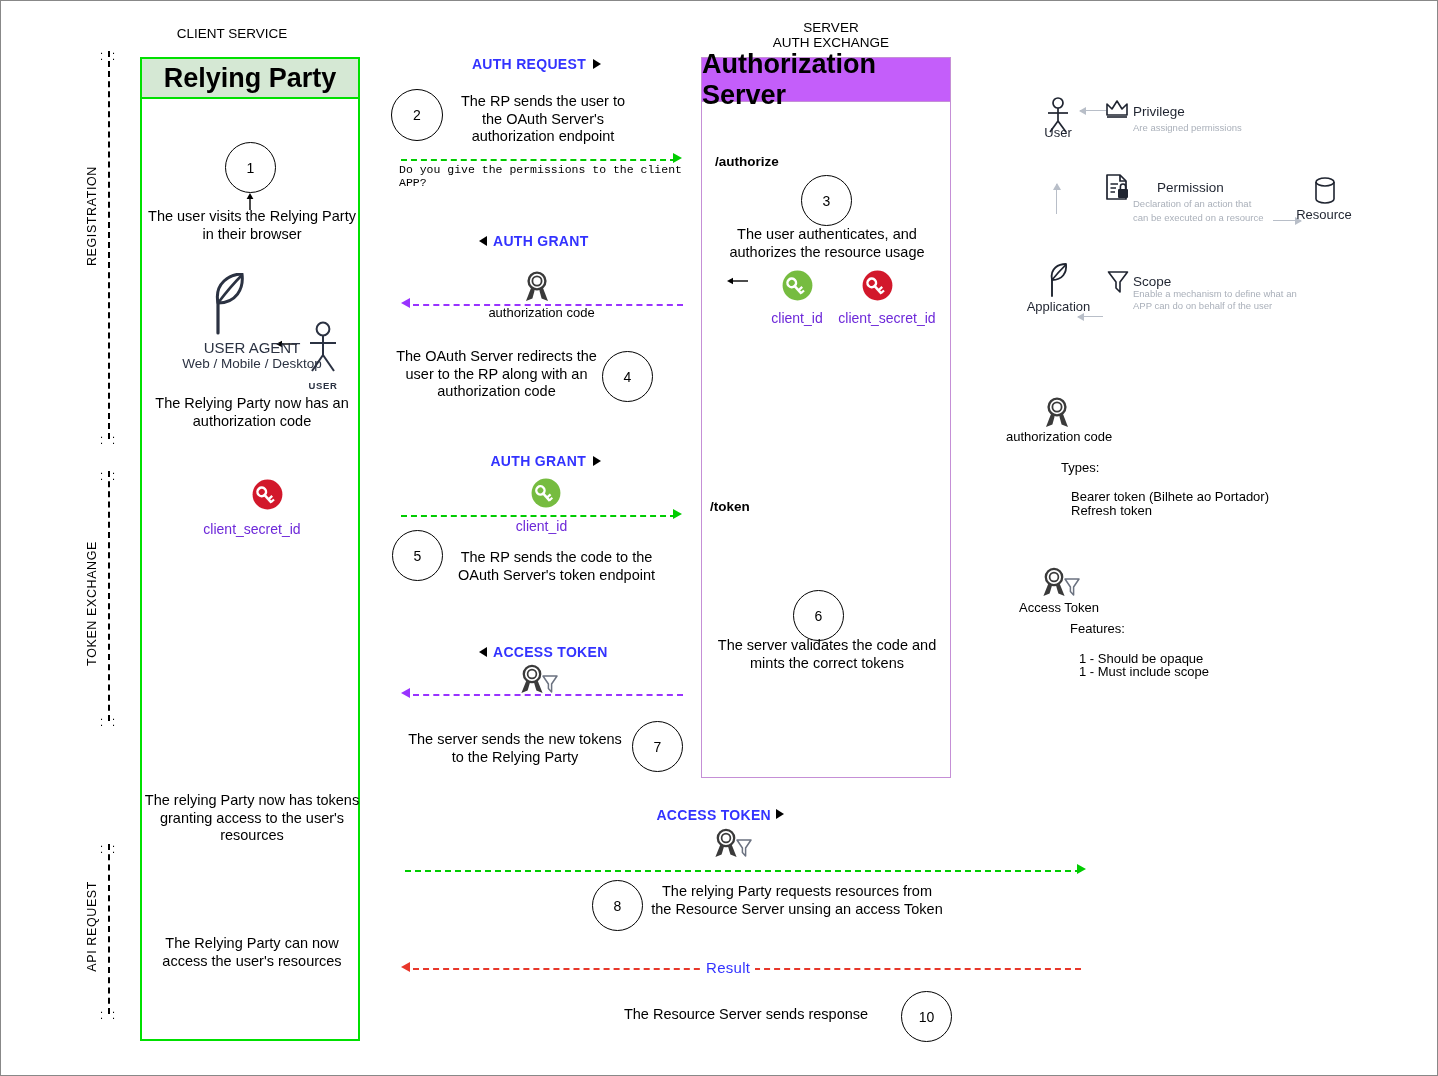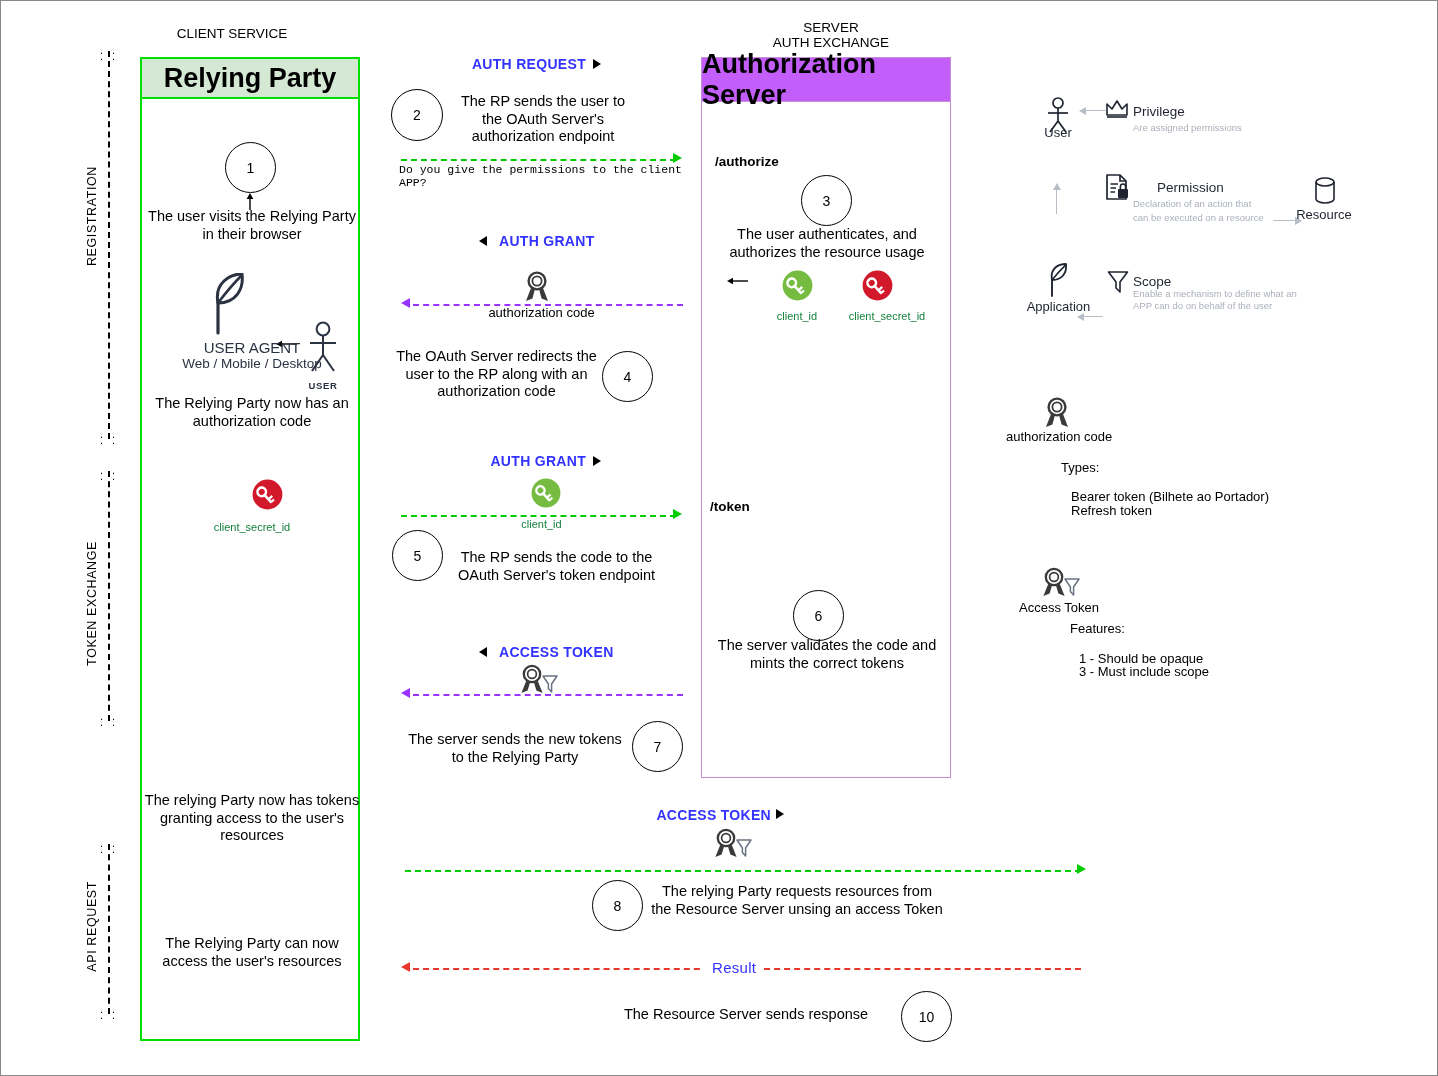--- a/index.html
+++ b/index.html
@@ -23,22 +23,22 @@
   .rs-box{border:1.5px solid #b85450;}
   .rs-hdr{background:#f8cecc;border-bottom:1.5px solid #b85450;font-size:25px;color:#000;}
 
   
   .circ{border:1.3px solid #000;border-radius:50%;display:flex;align-items:center;
         justify-content:center;font-size:14px;background:#fff;color:#000;}
 
   
   .btxt{font-size:14.5px;line-height:17.5px;text-align:center;color:#000;}
   .btxt-sm{font-size:13px;line-height:15.5px;text-align:center;color:#000;}
-  .lbl-blue{color:#3333ff;font-size:14px;font-weight:bold;letter-spacing:.3px;margin-left:6px;}
-  .lbl-link{color:#15803d;font-size:11px;}
+  .lbl-blue{color:#3333ff;font-size:14px;font-weight:bold;letter-spacing:.3px;}
+  .lbl-link{color:#6d28d9;font-size:14px;}
   .endpoint{font-size:13.5px;font-weight:bold;color:#000;}
 
   
   .dline{height:0;border-top-width:2px;border-top-style:dashed;}
   .g{border-top-color:#00cc00;}
   .p{border-top-color:#9933ff;}
   .r{border-top-color:#e8372b;}
   .tri{width:0;height:0;}
   .tri-r-g{border-left:9px solid #00cc00;border-top:5.5px solid transparent;border-bottom:5.5px solid transparent;}
   .tri-l-p{border-right:9px solid #9933ff;border-top:5.5px solid transparent;border-bottom:5.5px solid transparent;}
@@ -353,15 +353,15 @@
     <circle cx="13" cy="10" r="8.2" fill="none" stroke="#3a3a3a" stroke-width="2.3"></circle>
     <circle cx="13" cy="10" r="4.4" fill="none" stroke="#3a3a3a" stroke-width="1.7"></circle>
     <path d="M7.6 16 L2.4 29 L8.6 26.6 L10.8 19.2 Z" fill="#3a3a3a"></path>
     <path d="M18.4 16 L23.6 29 L17.4 26.6 L15.2 19.2 Z" fill="#3a3a3a"></path>
     <path d="M24 12 L38 12 L32.6 20 L32.6 28 L29.4 24.5 L29.4 20 Z" fill="#fff" stroke="#6b7280" stroke-width="1.5" stroke-linejoin="round"></path>
   </svg>
   <div class="abs info-txt" style="left:1018px;top:599px;">Access Token</div>
 
   <div class="abs info-txt" style="left:1069px;top:620px;">Features:</div>
   <div class="abs info-txt" style="left:1078px;top:650px;">1 - Should be opaque</div>
-  <div class="abs info-txt" style="left:1078px;top:663px;">3 - Must include scope</div>
+  <div class="abs info-txt" style="left:1078px;top:663px;">1 - Must include scope</div>
 
 </div>
 
 </body></html>

